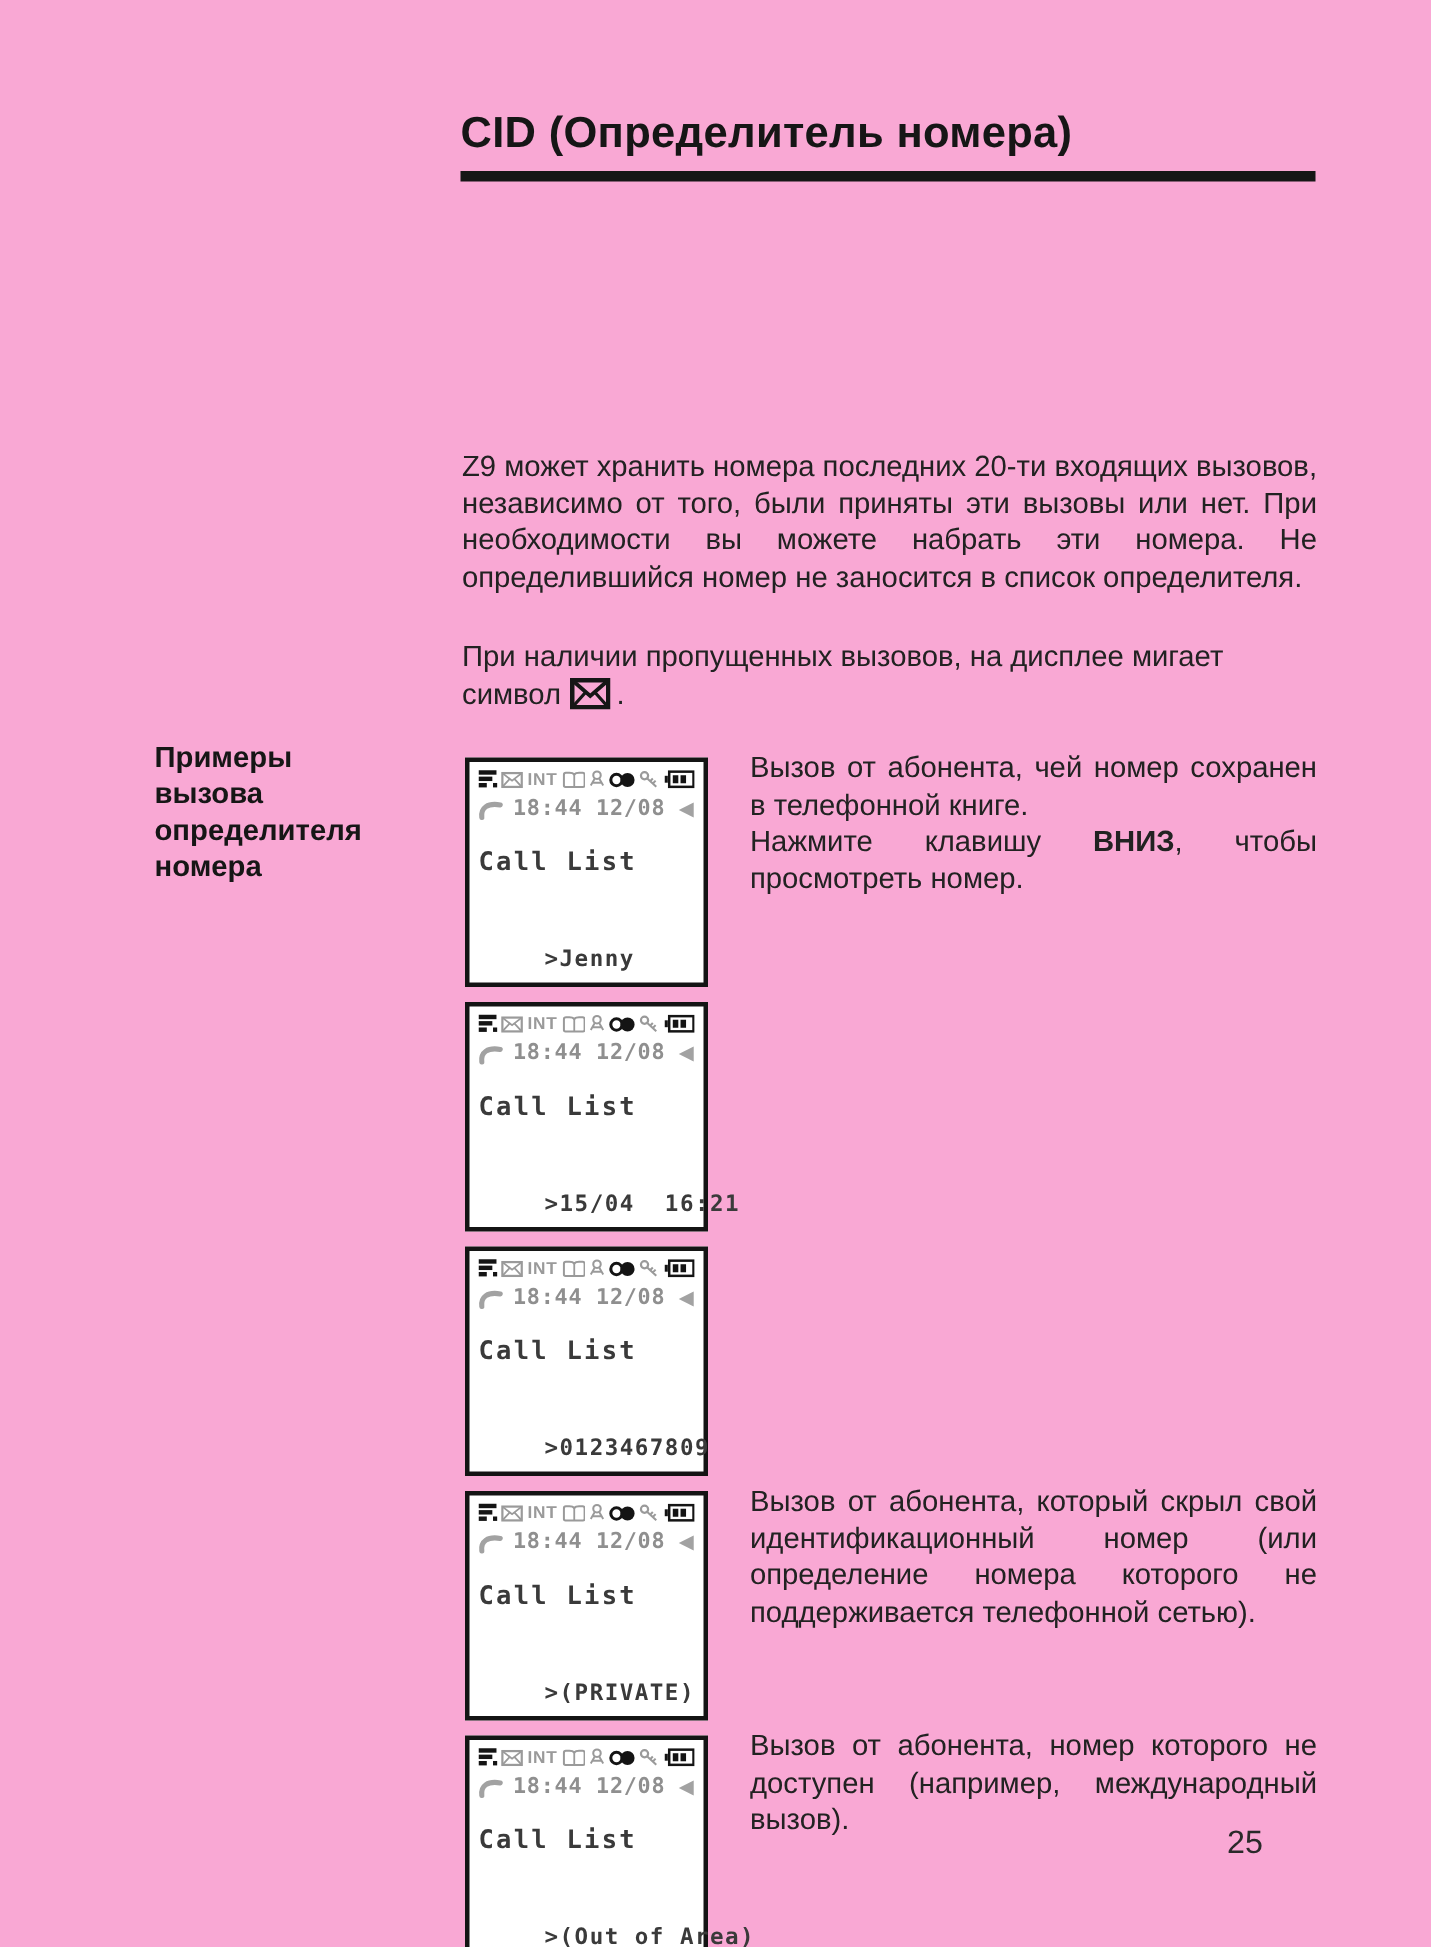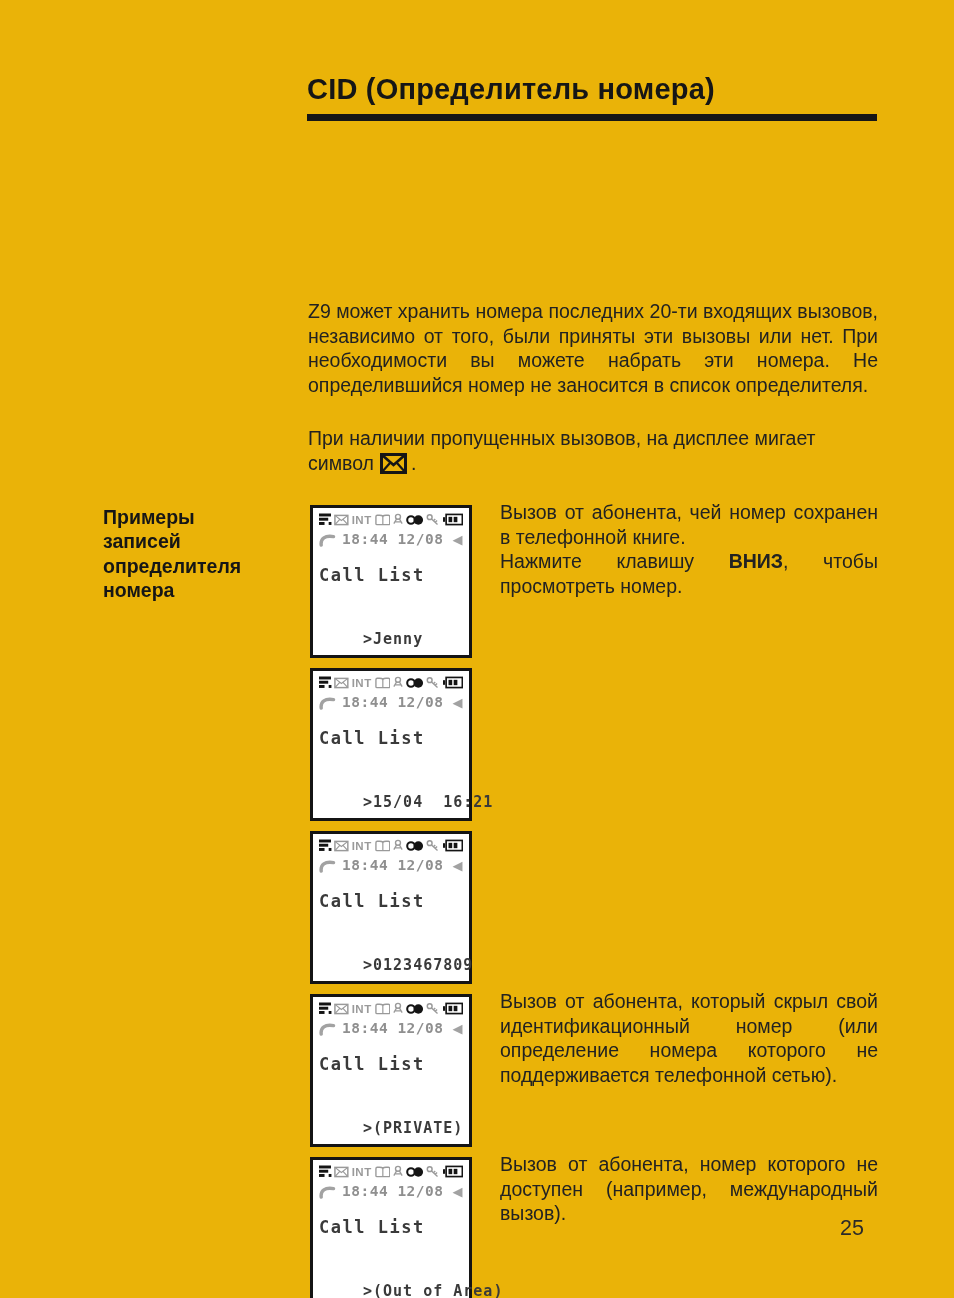--- a/index.html
+++ b/index.html
@@ -1,19 +1,19 @@
 <!DOCTYPE html>
 <html lang="ru"><head>
 <meta charset="utf-8">
 <style>
   html,body{margin:0;padding:0;background:#ffffff;}
   .page{
     position:relative;
     width:954px;height:1298px;
-    background:#eab308;
+    background:#f9a8d4;
     font-family:"Liberation Sans",sans-serif;
     color:#1c1c1c;
     overflow:hidden;
   }
   .title{
     position:absolute;left:307px;top:74px;
     font-size:29px;font-weight:700;line-height:1.1;
     color:#161616;letter-spacing:.2px;
   }
   .title-rule{
@@ -23,21 +23,21 @@
   .body-par{
     position:absolute;left:308px;width:570px;
     font-size:19.5px;line-height:24.6px;
     text-align:justify;color:#222;
   }
   #par1{top:168px;}
   #par2{top:299px;}
   #par3{top:426px;text-align:left;}
   .inline-env{vertical-align:-4px;margin:0 4px 0 6px;}
   .sidebar-heading{
-    position:absolute;left:103px;top:505px;width:195px;
+    position:absolute;left:103px;top:493px;width:195px;
     font-size:19.5px;font-weight:700;line-height:24.4px;color:#161616;
   }
   .rows{
     position:absolute;left:310px;top:505px;width:570px;
   }
   .row{display:flex;align-items:flex-start;margin-bottom:10px;}
   .lcd{
     box-sizing:border-box;flex:0 0 162px;width:162px;height:153px;
     border:3px solid #141414;background:#fff;
     padding:4px 6px 7px 6px;
@@ -72,21 +72,21 @@
     white-space:pre;
     margin-left:44px;
   }
   .caption{
     margin-left:28px;margin-top:-5px;width:378px;
     font-size:19.5px;line-height:24.6px;
     text-align:justify;color:#222;
   }
   .caption .b{font-weight:700;}
   .page-number{
-    position:absolute;left:828px;top:1216px;width:48px;
+    position:absolute;left:806px;top:1216px;width:48px;
     font-size:21.5px;color:#2a2a2a;text-align:center;
   }
 </style>
 </head>
 <body>
 
 <div class="page">
 
   <div class="title">CID (Определитель номера)</div>
   <div class="title-rule"></div>
@@ -95,21 +95,21 @@
   <div class="body-par" id="par3">
     <span>При наличии пропущенных вызовов, на дисплее мигает символ</span><svg class="inline-env" width="27" height="21" viewBox="0 0 27 21">
         <rect x="1.5" y="1.5" width="24" height="18" fill="none" stroke="#161616" stroke-width="3"></rect>
         <path d="M1.5 1.5 L13.5 12 L25.5 1.5" fill="none" stroke="#161616" stroke-width="2.6"></path>
         <path d="M1.5 19.5 L10 10 M25.5 19.5 L17 10" fill="none" stroke="#161616" stroke-width="2.2"></path>
       </svg><span>.</span>
   </div>
 
   <div class="sidebar-heading">
     <div>Примеры</div>
-    <div>записей</div>
+    <div>вызова</div>
     <div>определителя</div>
     <div>номера</div>
   </div>
 
   <div class="rows" id="rows">
   <div class="row">
     <div class="lcd">
       <div class="lcd-status">
         <svg width="14" height="13" viewBox="0 0 14 13">
               <rect x="0" y="0" width="13" height="3.2" fill="#141414"></rect>

